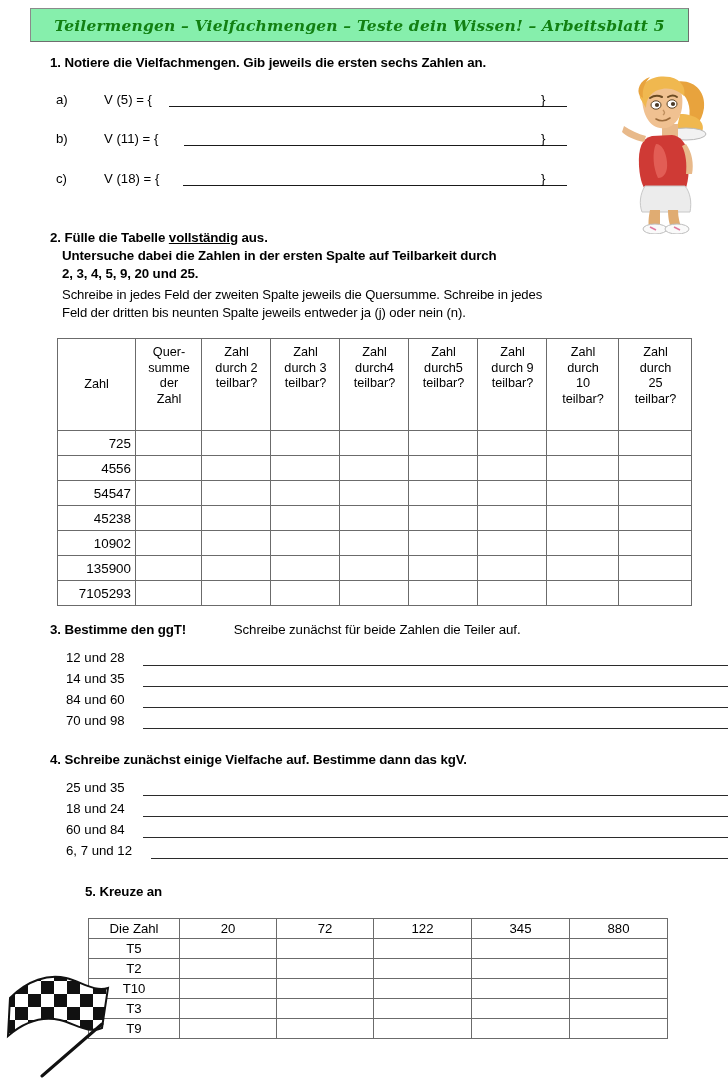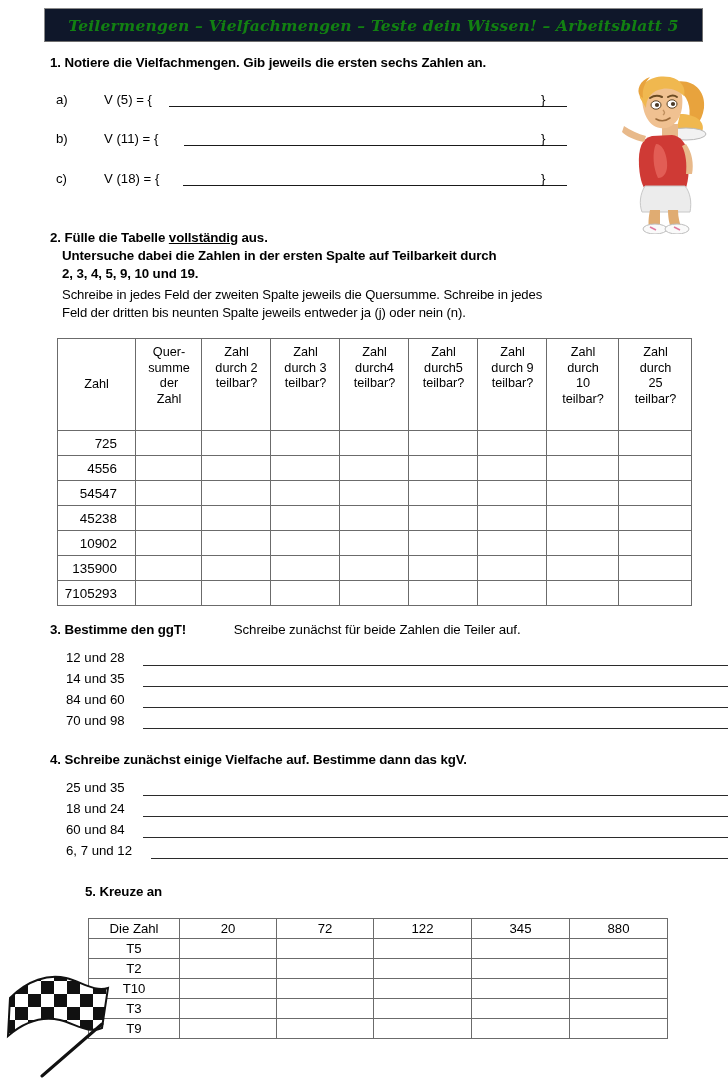--- a/index.html
+++ b/index.html
@@ -11,26 +11,26 @@
     width: 728px; height: 1080px;
     position: relative;
     font-family: "Liberation Sans", sans-serif;
     color: #000;
     overflow: hidden;
   }
 
   
   .title-frame {
     position: absolute;
-    left: 44px; top: 8px;
+    left: 30px; top: 8px;
     width: 659px; height: 34px;
     border: 1px solid #8a8a8a;
     border-right-color: #6e6e6e;
     border-bottom-color: #6e6e6e;
-    background: #0f172a;
+    background: #86efac;
   }
   .title-text {
     position: absolute;
     left: 0; right: 0; top: 50%;
     transform: translateY(-50%);
     text-align: center;
     font-family: "DejaVu Serif", serif;
     font-style: italic;
     font-weight: bold;
     font-size: 15.5px;
@@ -91,21 +91,21 @@
     font-size: 12.7px;
   }
   #tbl-main th.c-zahl {
     text-align: center;
     vertical-align: middle;
     padding: 0;
   }
   #tbl-main td { height: 25px; }
   #tbl-main td.num {
     text-align: right;
-    padding-right: 18px;
+    padding-right: 4px;
     font-size: 13.4px;
     vertical-align: middle;
   }
 
   
   #tbl-kreuze { left: 88px; top: 918px; width: 579px; }
   #tbl-kreuze th, #tbl-kreuze td {
     height: 20px;
     text-align: center;
     vertical-align: middle;
@@ -155,21 +155,21 @@
   <span class="lbl">c)</span>
   <span class="expr" style="left:48px;">V (18)  = {</span>
   <span class="rule" style="left:127px; top:14px; width:384px;"></span>
   <span class="brace" style="left:485px;">}</span>
 </div>
 
 <div class="q-head" style="left:50px; top:230px;">
   <span>2. Fülle die Tabelle </span><span class="u">vollständig</span><span> aus.</span>
 </div>
 <div class="q-head" style="left:62px; top:248px;">Untersuche dabei die Zahlen in der ersten Spalte auf Teilbarkeit durch</div>
-<div class="q-head" style="left:62px; top:266px;">2, 3, 4, 5, 9, 10 und 19.</div>
+<div class="q-head" style="left:62px; top:266px;">2, 3, 4, 5, 9, 20 und 25.</div>
 <div class="q-sub" style="left:62px; top:287px;">Schreibe in jedes Feld der zweiten Spalte jeweils die Quersumme. Schreibe in jedes</div>
 <div class="q-sub" style="left:62px; top:305px;">Feld der dritten bis neunten Spalte jeweils entweder ja (j) oder nein (n).</div>
 
 <table class="grid" id="tbl-main">
   <colgroup>
     <col style="width:78px">
       <col style="width:66px">
       <col style="width:69px">
       <col style="width:69px">
     <col style="width:69px">

